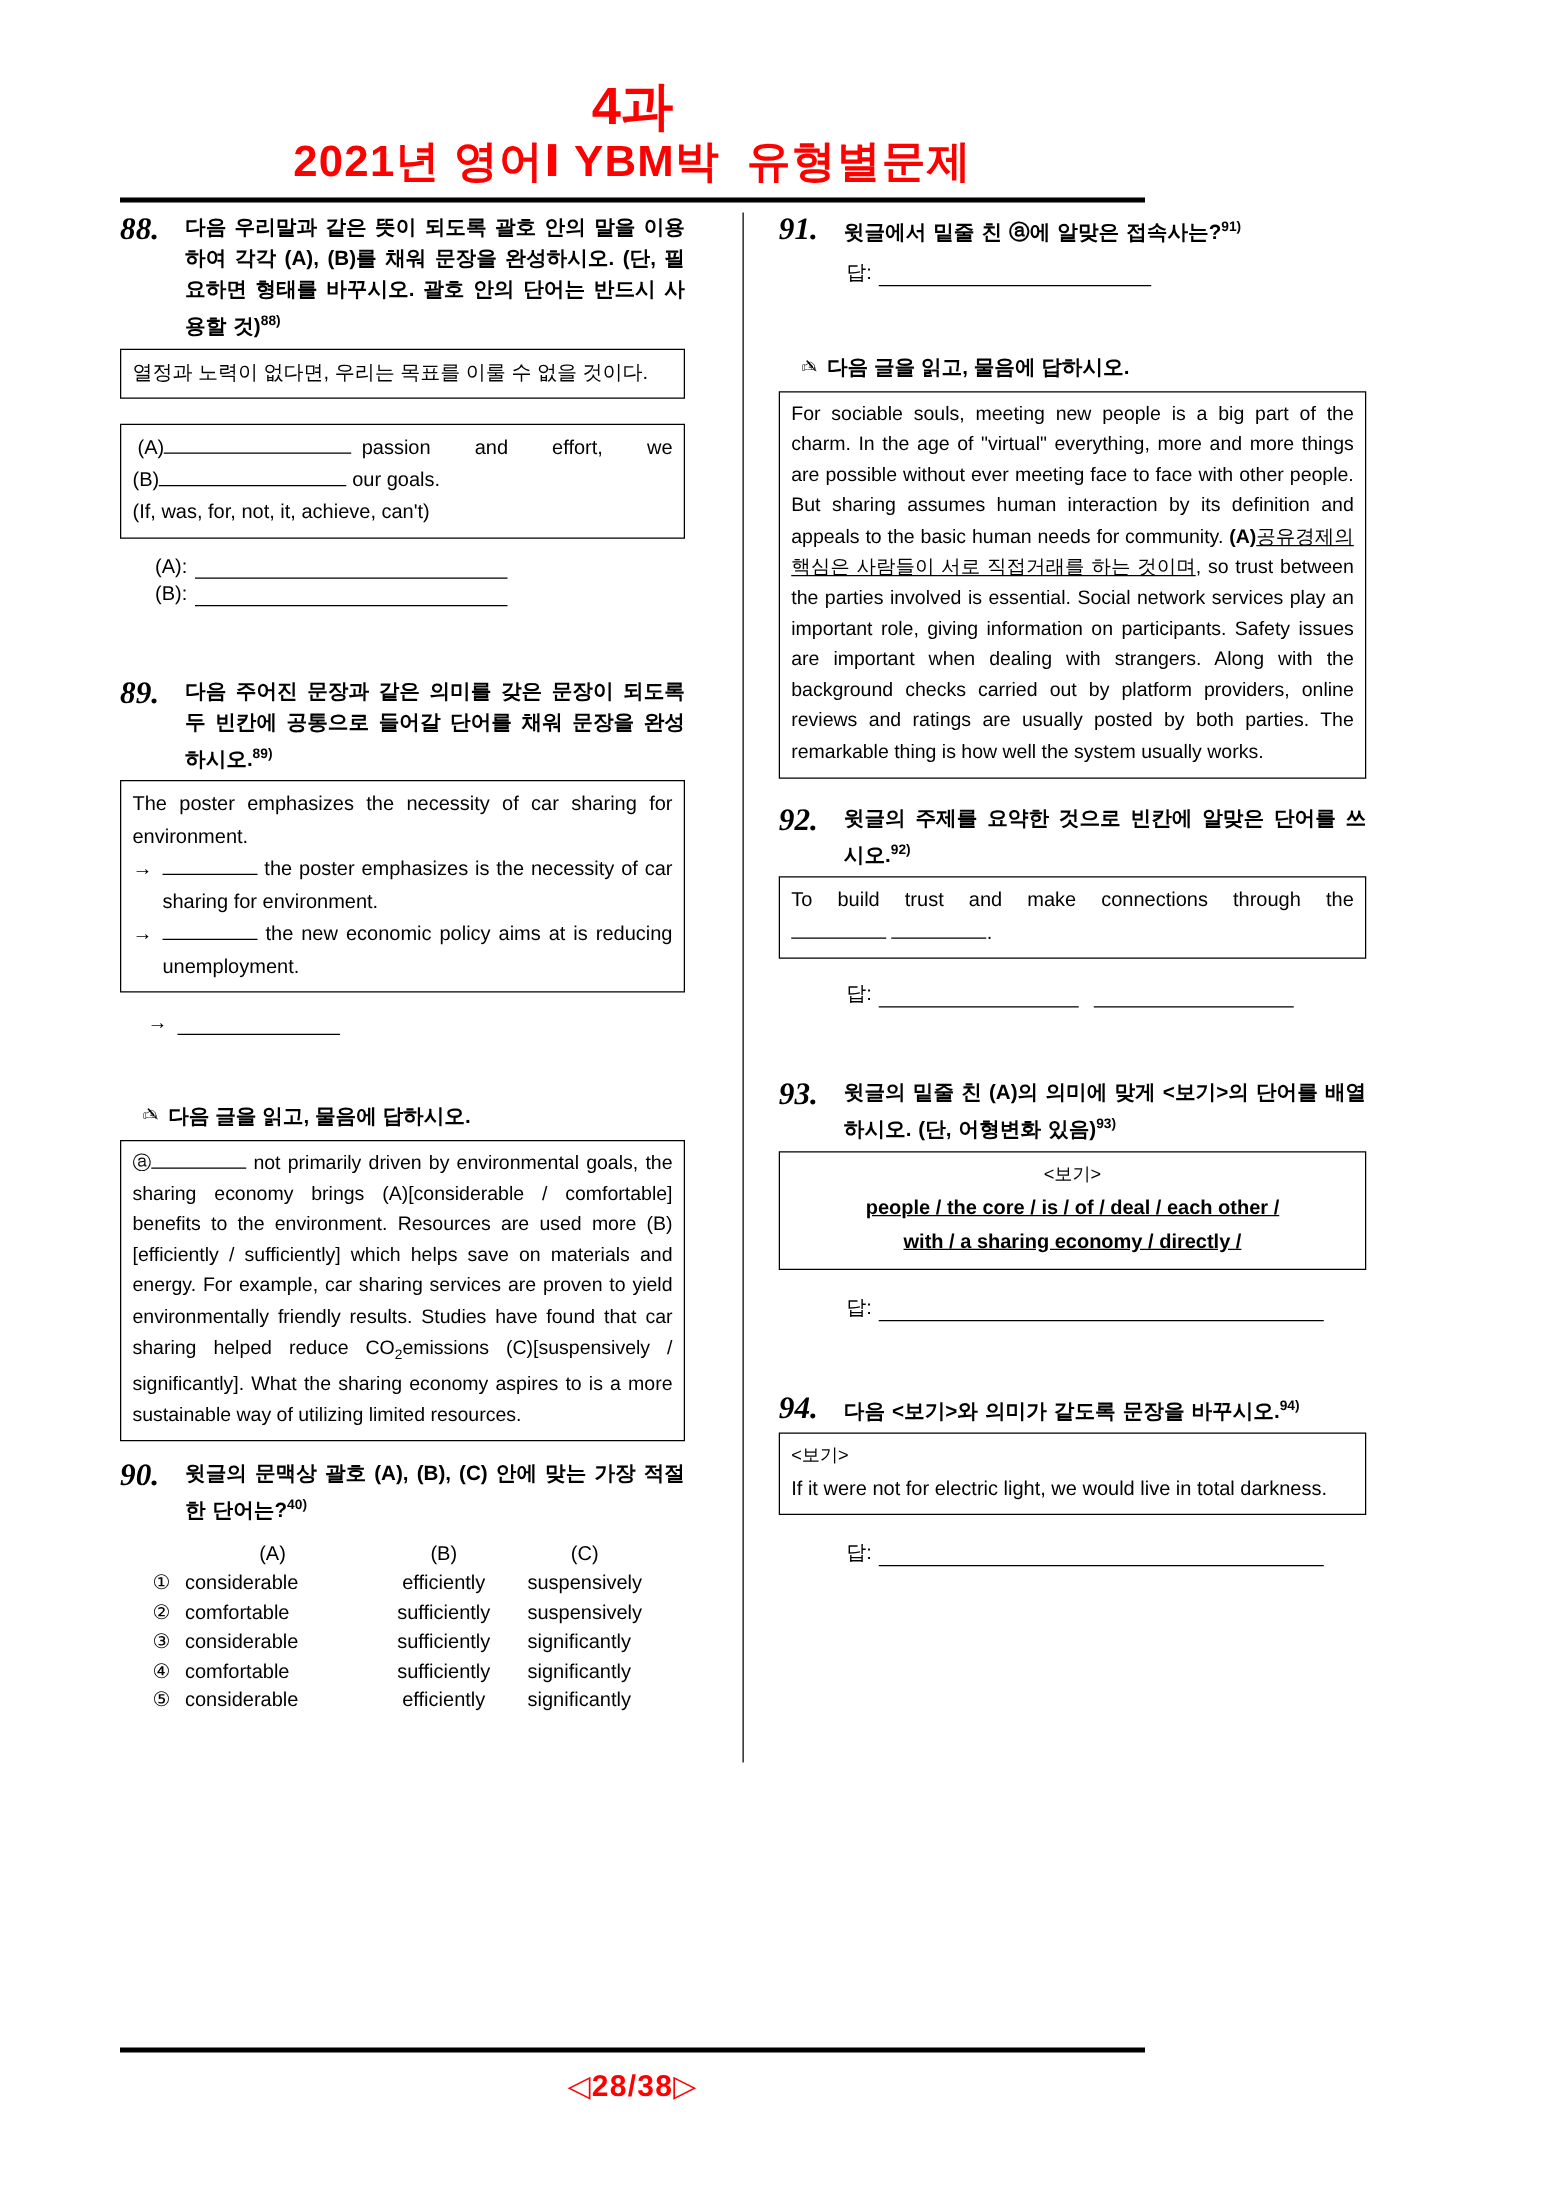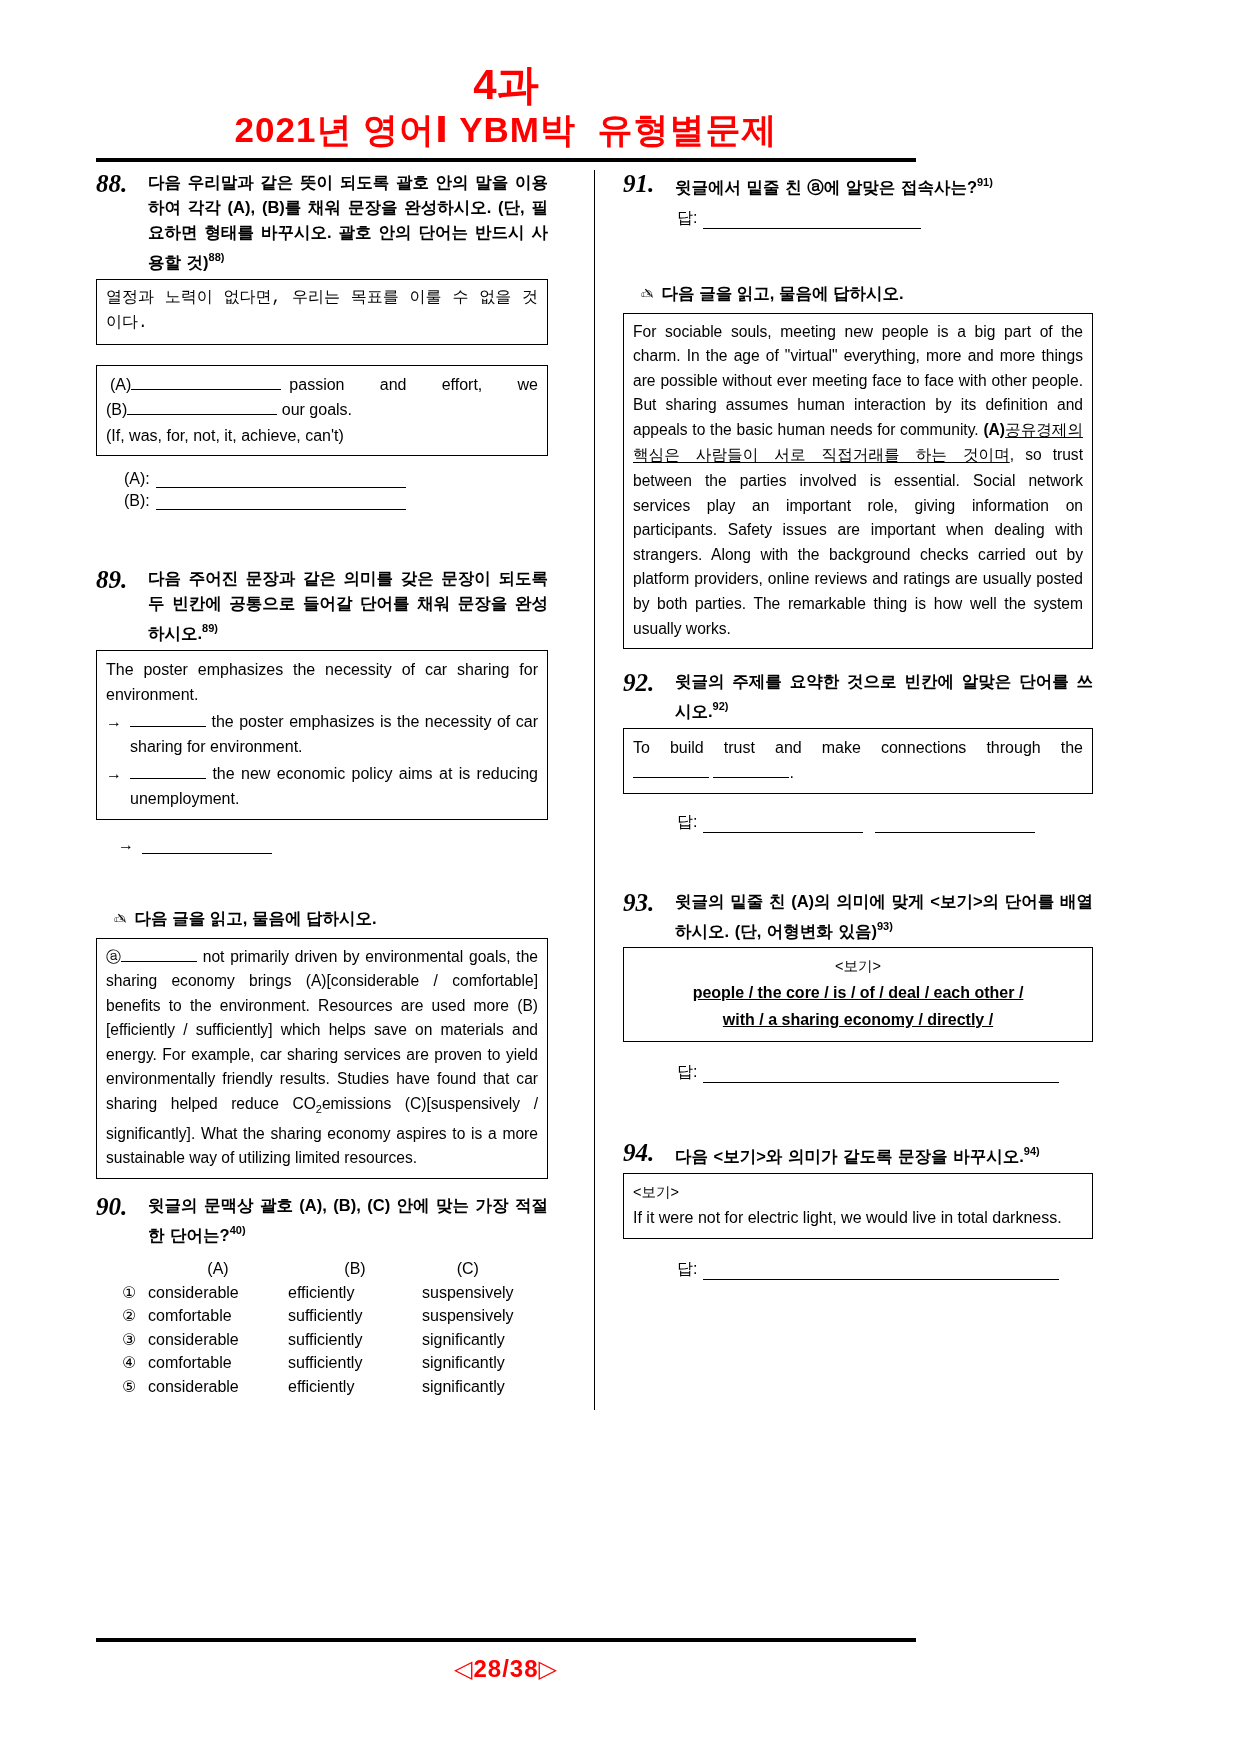--- a/index.html
+++ b/index.html
@@ -137,21 +137,21 @@
     text-align:justify;
     text-align-last:left;
     box-sizing:border-box;
   }
   .passage{
     font-size:15.6px;
     line-height:24.6px;
     text-align:justify;
     text-align-last:left;
   }
-  .ko{font-family:Liberation Mono, monospace;}
+  .ko{font-family:Liberation Sans, sans-serif;}
 
   .blank{
     border-bottom:1.6px solid #000;
     display:inline-block;
   }
   .bl-s{width:76px;}
   .bl-l{width:150px;}
 
   .ans-line{
     margin:14px 0 0 28px;
@@ -175,21 +175,21 @@
   
   .opts{
     margin:10px 0 0 26px;
     font-size:16px;
     line-height:23.5px;
   }
   .opts table{border-collapse:collapse;}
   .opts td{padding:0 0 0 0;vertical-align:top;}
   .opts .c-num{width:26px;}
   .opts .c-a{width:140px;}
-  .opts .c-b{width:134px;}
+  .opts .c-b{width:134px;text-align:center;}
   .opts .hdr-a{width:140px;text-align:center;}
   .opts .hdr-b{width:134px;text-align:center;}
   .opts .hdr-c{text-align:center;}
 
   .bogi-box{
     border:1px solid #000;
     padding:5px 9px 8px 9px;
     text-align:center;
     font-size:16px;
     line-height:26px;

